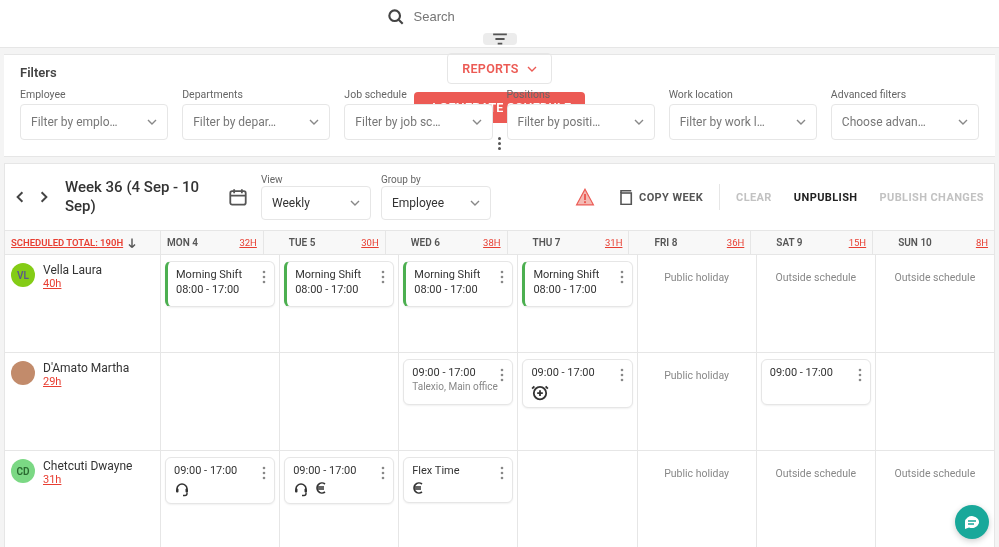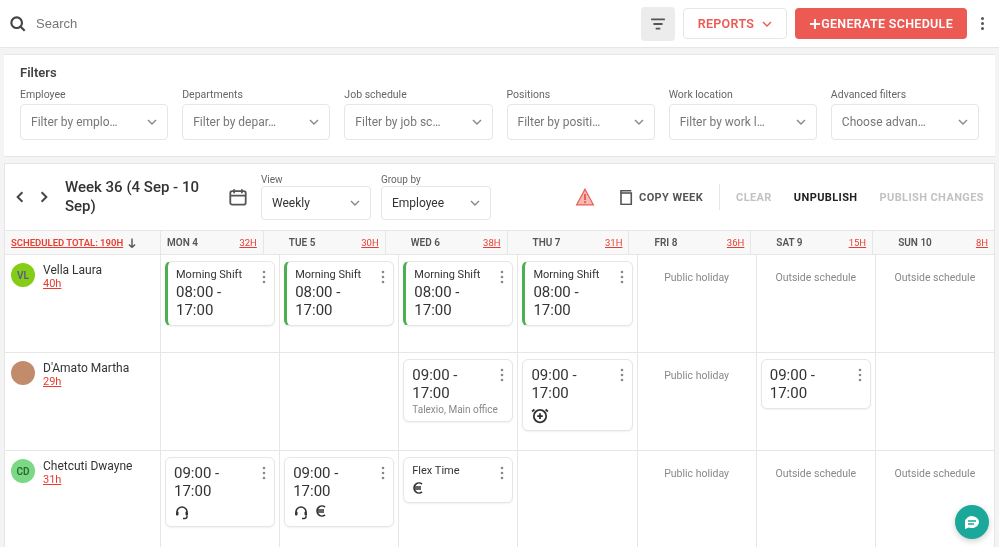--- a/index.html
+++ b/index.html
@@ -27,20 +27,21 @@
   }
   
   .topbar {
     display: flex;
     align-items: center;
     background: var(--bg);
     border-bottom: 1px solid var(--border);
     padding: 8px 10px;
     gap: 8px;
     height: 48px;
+    flex-direction: column;
   }
   .search-wrap {
     display: flex;
     align-items: center;
     gap: 8px;
     flex: 1;
   }
   .search-input {
     border: none;
     outline: none;
@@ -167,21 +168,21 @@
     box-shadow: 0 1px 2px rgba(0,0,0,.06);
     padding:6px 6px 6px 8px;
     position:relative;
     background:#fff;
     display:flex;
     min-height:46px;
   }
   .shift-card.green-edge { border-left:3px solid var(--green); }
   .shift-main { flex:1; min-width:0;}
   .shift-title { font-size:11px; color:#333; margin-bottom:2px; white-space:nowrap; overflow:hidden; text-overflow:ellipsis;}
-  .shift-time { font-size:15px; color:#333;}
+  .shift-time { font-size:11px; color:#333;}
   .shift-sub { font-size:10px; color:#888; margin-top:2px;}
   .shift-icons { display:flex; gap:6px; margin-top:4px; font-size:14px;}
   .shift-menu { cursor:pointer; padding:2px; flex-shrink:0;}
 
   .fab {
     position:absolute; right:10px; bottom:8px;
     width:34px;height:34px;border-radius:50%;
     background:#19a89a; color:#fff;
     display:flex;align-items:center;justify-content:center;
     box-shadow:0 2px 6px rgba(0,0,0,.2);

